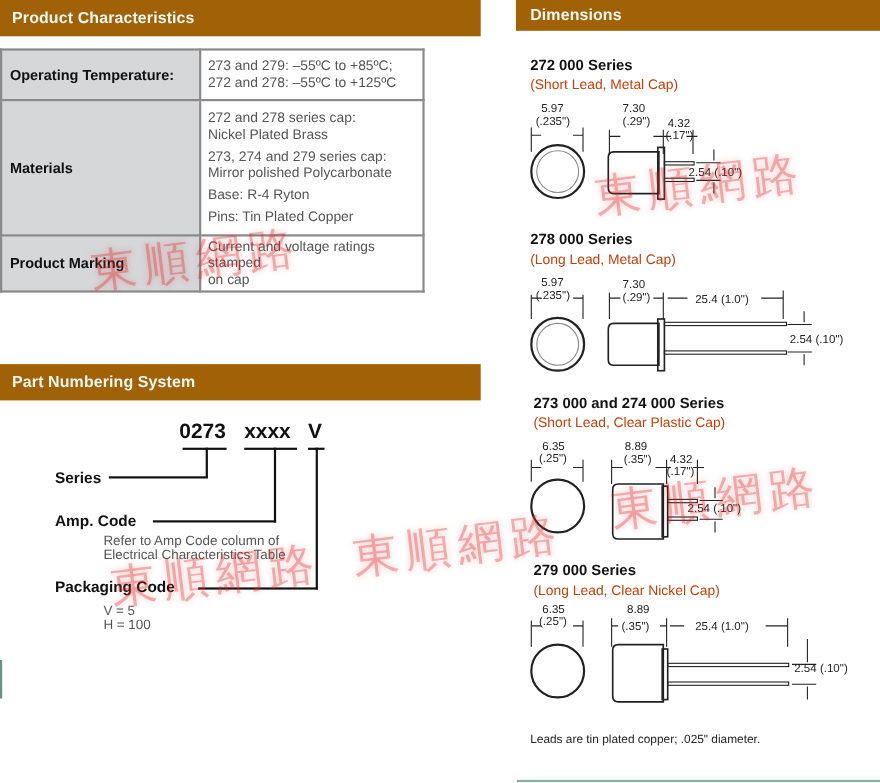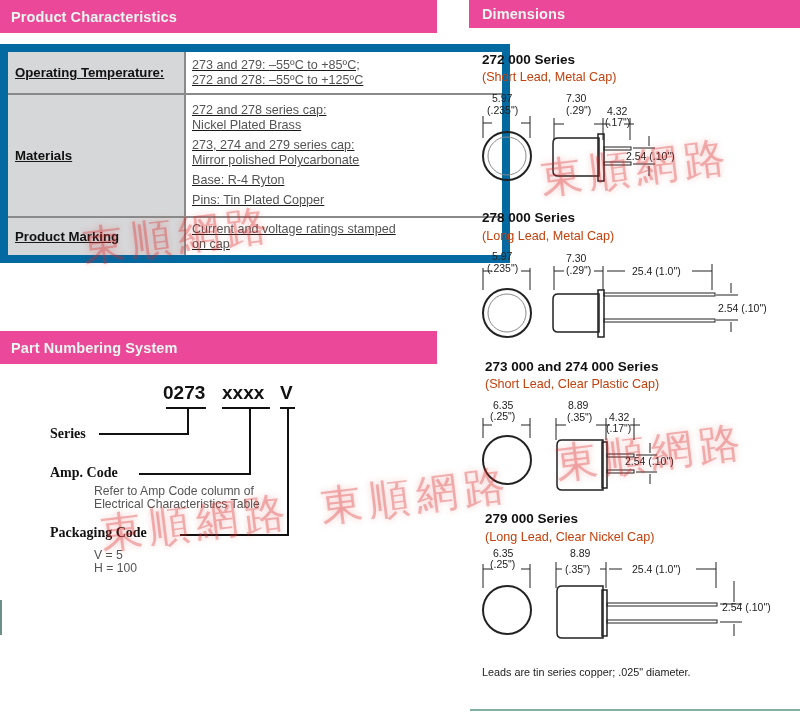--- a/index.html
+++ b/index.html
@@ -1,48 +1,48 @@
 <!DOCTYPE html>
 <html><head>
 <meta charset="utf-8">
 <style>
   * { box-sizing: border-box; margin: 0; padding: 0; }
   html, body { width: 800px; height: 712px; background: #ffffff; overflow: hidden; }
   body { position: relative; font-family: "Liberation Sans", "DejaVu Sans", sans-serif; color: #1a1a1a; }
 
   .hdr {
-    position: absolute; background: #ec4899; color: #e9f7ef;
+    position: absolute; background: #a16207; color: #e9f7ef;
     font-weight: bold; font-size: 14.5px; padding-left: 11px;
     display: flex; align-items: center; letter-spacing: 0.1px;
   }
   #hdr-pc { left: 0; top: 0; width: 437px; height: 33px; }
   #hdr-pn { left: 0; top: 331px; width: 437px; height: 33px; }
   #hdr-dim { left: 469px; top: 0; width: 331px; height: 28px; padding-left: 13px; }
 
   
   .pc-table {
-    position: absolute; left: 0; top: 44px; width: 510px;
-    border: 8px solid #0369a1; border-collapse: collapse; text-decoration: underline;
+    position: absolute; left: 0; top: 44px; width: 386px;
+    border: 2px solid #0369a1; border-collapse: collapse;
   }
   .pc-table td { border: 2px solid #8a8a8a; vertical-align: middle; }
   .pc-table td.k {
     width: 181px; background: #d6d7d9; font-weight: bold; font-size: 13.2px;
     padding-left: 7px; color: #111;
   }
   .pc-table td.v {
     background: #fff; font-size: 12.6px; color: #555; padding: 2px 6px 2px 6px;
     line-height: 15px;
   }
   .pc-table .gap { margin-top: 5px; }
   .pc-table .gap2 { margin-top: 5px; }
 
   
   .pn { position: absolute; left: 0; top: 364px; width: 437px; height: 220px; }
   .pn-code { position: absolute; font-weight: bold; font-size: 19px; color: #111; }
-  .pn-label { position: absolute; font-weight: bold; font-size: 14px; color: #111; font-family: Liberation Serif, serif; }
+  .pn-label { position: absolute; font-weight: bold; font-size: 14px; color: #111; }
   .pn-desc { position: absolute; font-size: 12.2px; color: #555; line-height: 13px; margin-left: 32px; }
   .ln { position: absolute; background: #111; }
 
   
   .ser-title { position: absolute; font-weight: bold; font-size: 13.5px; color: #111; }
   .ser-sub { position: absolute; font-size: 12.6px; color: #c2410c; }
   .dim-svg { position: absolute; }
   .dim-svg text { font-family: "Liberation Sans", "DejaVu Sans", sans-serif; font-size: 10.5px; fill: #222; }
 
   .note { position: absolute; left: 482px; top: 665px; font-size: 10.8px; color: #222; line-height: 15px; }
@@ -261,21 +261,21 @@
   </g>
   <text x="23" y="0" dy="9">6.35</text>
   <text x="20" y="20">(.25")</text>
   <text x="100" y="9">8.89</text>
   <text x="95" y="25">(.35")</text>
   <text x="162" y="25">25.4 (1.0")</text>
   <text x="252" y="63">2.54 (.10")</text>
 </svg>
 
 <div class="note">
-  <div>Leads are tin series copper; .025" diameter.</div>
+  <div>Leads are tin plated copper; .025" diameter.</div>
 </div>
 <div class="rule-bottom"></div>
 
 <div class="wm" style="left:82px; top:208px;">東順網路</div>
 <div class="wm" style="left:540px; top:140px;">東順網路</div>
 <div class="wm" style="left:320px; top:468px;">東順網路</div>
 <div class="wm" style="left:100px; top:495px;">東順網路</div>
 <div class="wm" style="left:555px; top:425px;">東順網路</div>
 
 </body></html>

